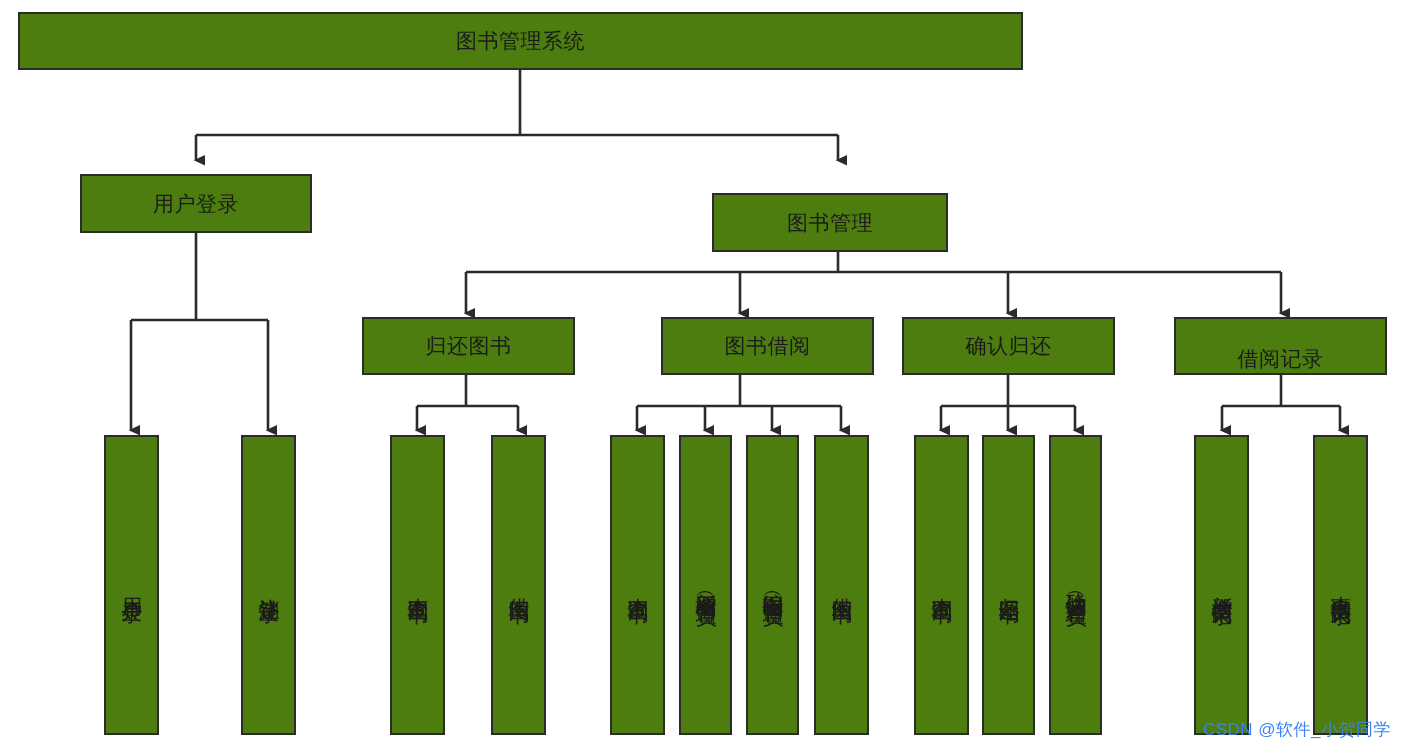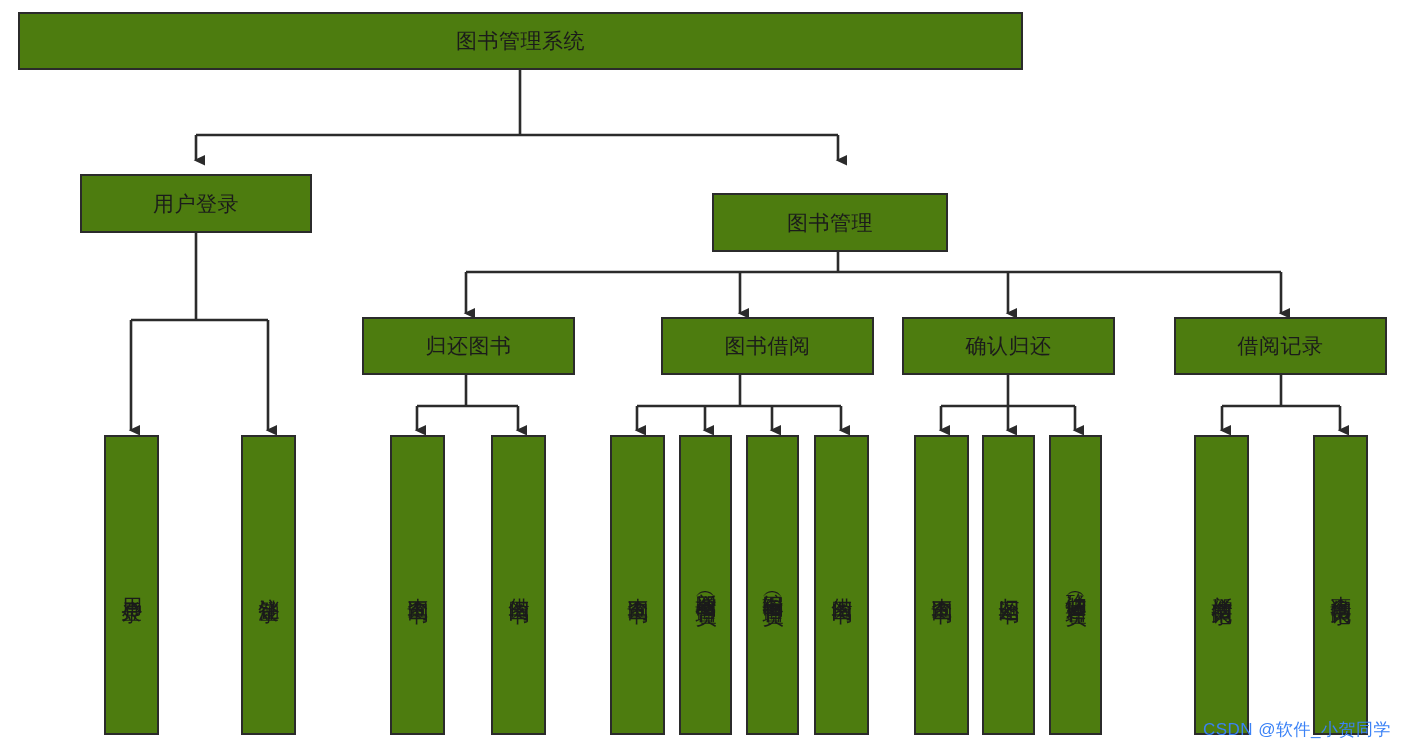--- a/index.html
+++ b/index.html
@@ -132,21 +132,21 @@
 
   <div class="node hbox" style="left:362px; top:317px; width:213px; height:58px;">
     <span class="htext">归还图书</span>
   </div>
   <div class="node hbox" style="left:661px; top:317px; width:213px; height:58px;">
     <span class="htext">图书借阅</span>
   </div>
   <div class="node hbox" style="left:902px; top:317px; width:213px; height:58px;">
     <span class="htext">确认归还</span>
   </div>
-  <div class="node hbox" style="left:1174px; top:317px; width:213px; height:58px;">
+  <div class="node hbox" style="left:1174px; top:317px; width:213px; height:58px;align-items:flex-end;">
     <span class="htext">借阅记录</span>
   </div>
 
   <div class="node vbox" style="left:104px; top:435px; width:55px; height:300px;">
     <span class="vtext">用户登录</span>
   </div>
   <div class="node vbox" style="left:241px; top:435px; width:55px; height:300px;">
     <span class="vtext">注销登录</span>
   </div>
 

